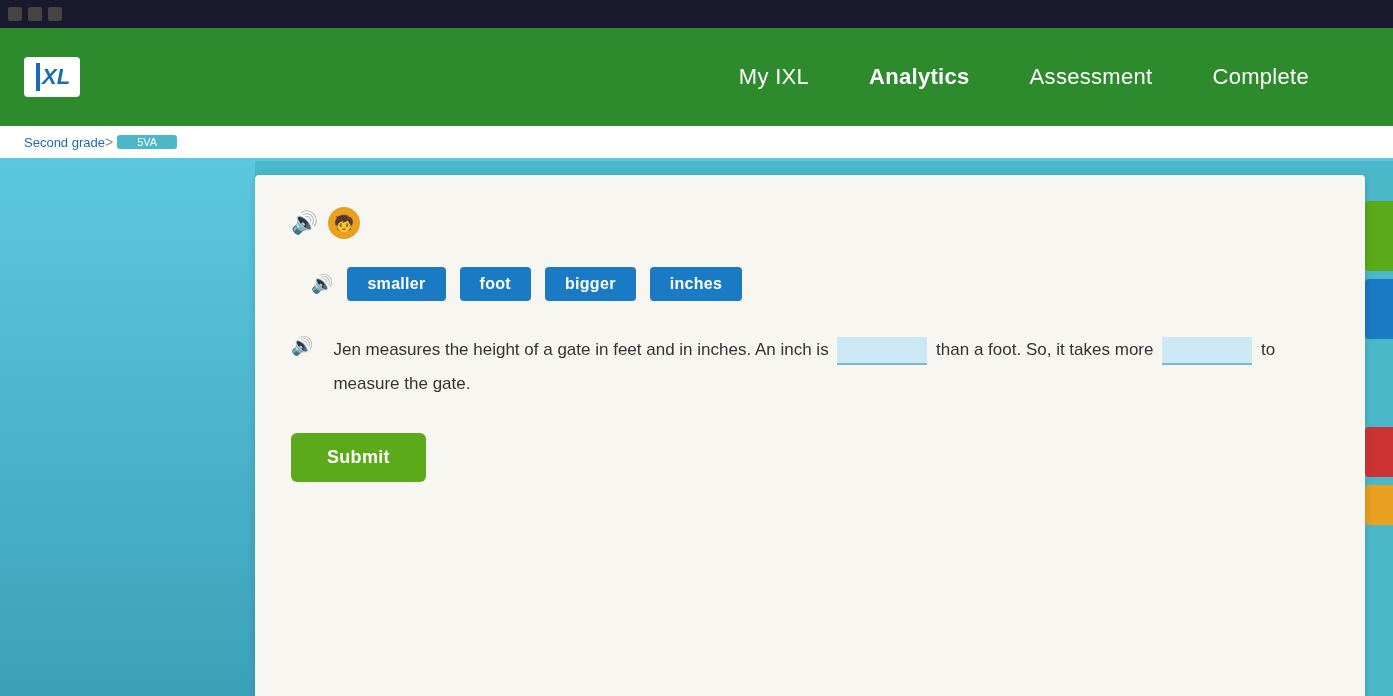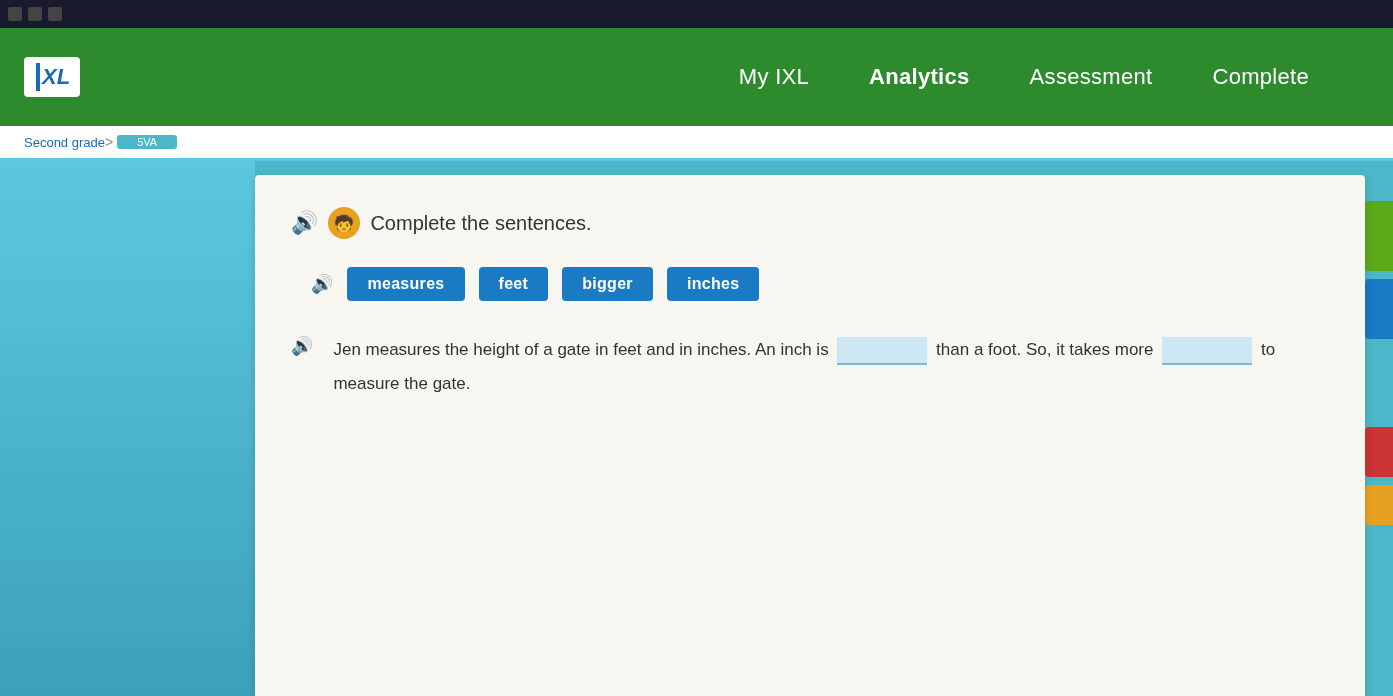--- a/index.html
+++ b/index.html
@@ -290,45 +290,45 @@
 <div class="main-area">
 
   <div class="left-panel"></div>
 
   <div class="content-card">
 
     
     <div class="question-header">
       <span class="speaker-icon">🔊</span>
       <span class="avatar-icon">🧒</span>
-      <span class="question-text">Complete the sentences.</span>
     </div>
 
     
     <div class="word-bank-row">
       <span class="speaker-small">🔊</span>
-      <button class="word-btn">measures</button>
-      <button class="word-btn">feet</button>
+      <button class="word-btn">smaller</button>
+      <button class="word-btn">foot</button>
       <button class="word-btn">bigger</button>
       <button class="word-btn">inches</button>
     </div>
 
     
     <div class="sentence-section">
       <span class="sentence-speaker">🔊</span>
       <div class="sentence-content">
         <span>Jen measures the height of a gate in feet and in inches. An inch is</span>
         <span class="blank-box"></span>
         <span>than a foot. So, it takes more</span>
         <span class="blank-box"></span>
         <span>to measure the gate.</span>
       </div>
     </div>
 
     
+    <button class="submit-btn">Submit</button>
 
   </div>
 
   <div class="right-panel">
     <div class="right-btn-green"></div>
     <div class="right-btn-blue"></div>
     <div class="right-btn-red"></div>
     <div class="right-btn-yellow"></div>
   </div>
 

